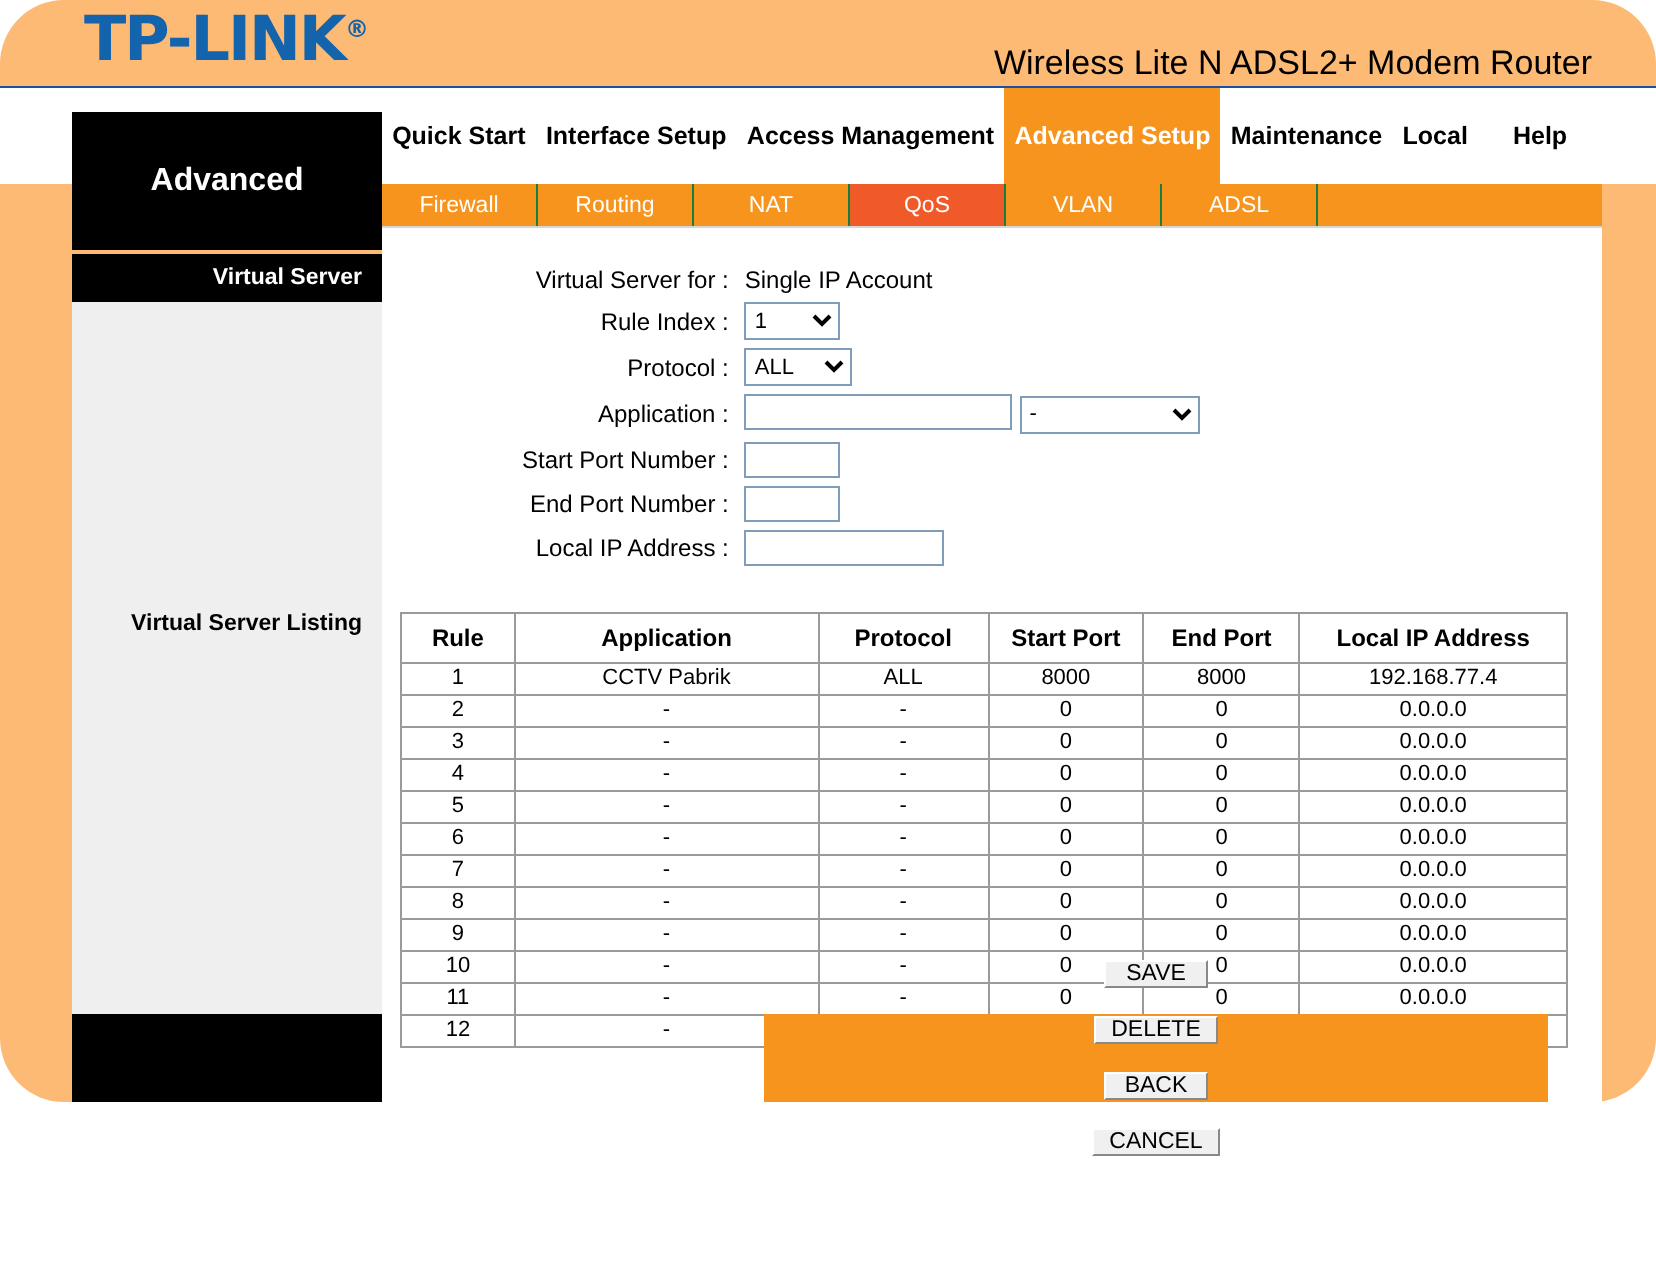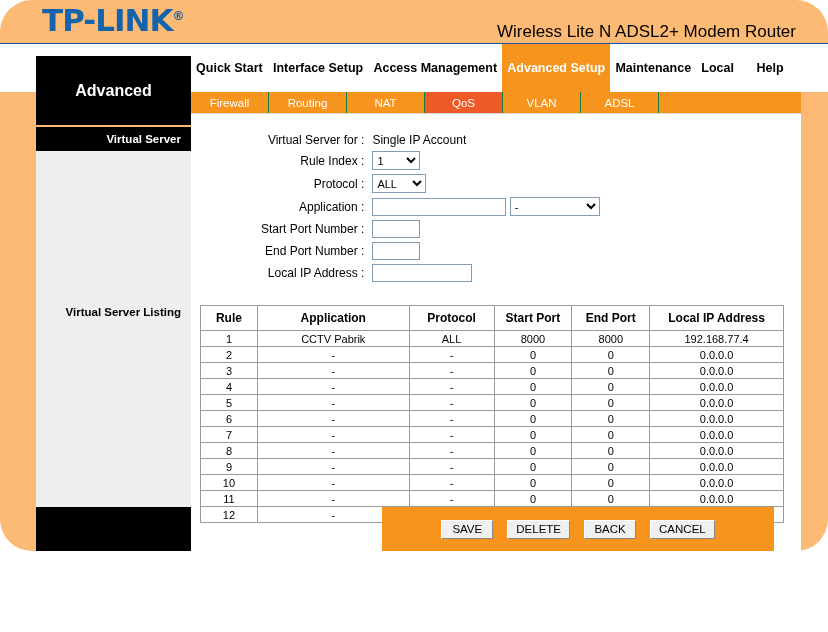--- a/index.html
+++ b/index.html
@@ -166,20 +166,21 @@
   .col-sport { width: 78px; }
   .col-eport { width: 78px; }
   .col-ip { width: 134px; }
 
   
   .bottombar {
     position:absolute; left:191px; right:27px; bottom:0; height:44px;
     background:#f7941d;
     display:flex; align-items:center; justify-content:center;
     gap: 14px;
+    flex-direction: column;
   }
   .btn {
     min-width: 52px;
     height: 19px;
     background: #f0f0f0;
     border: 1px solid #888;
     border-top-color:#fff; border-left-color:#fff;
     font-family:"Liberation Sans", sans-serif;
     font-size: 11.5px;
     color:#000;

